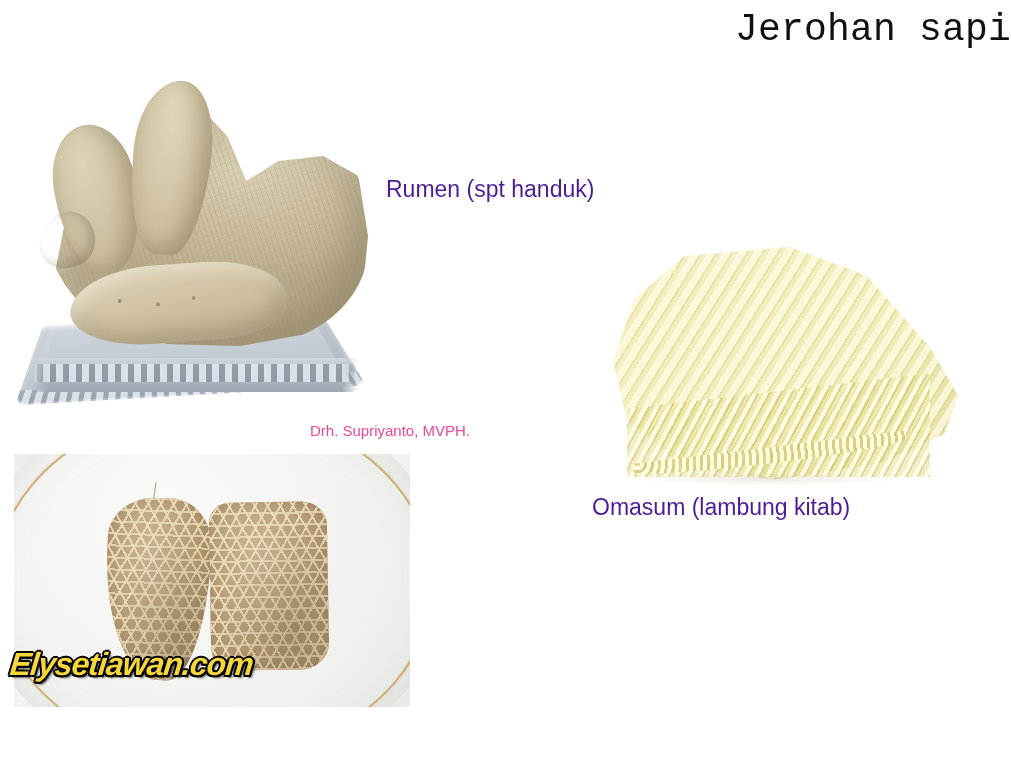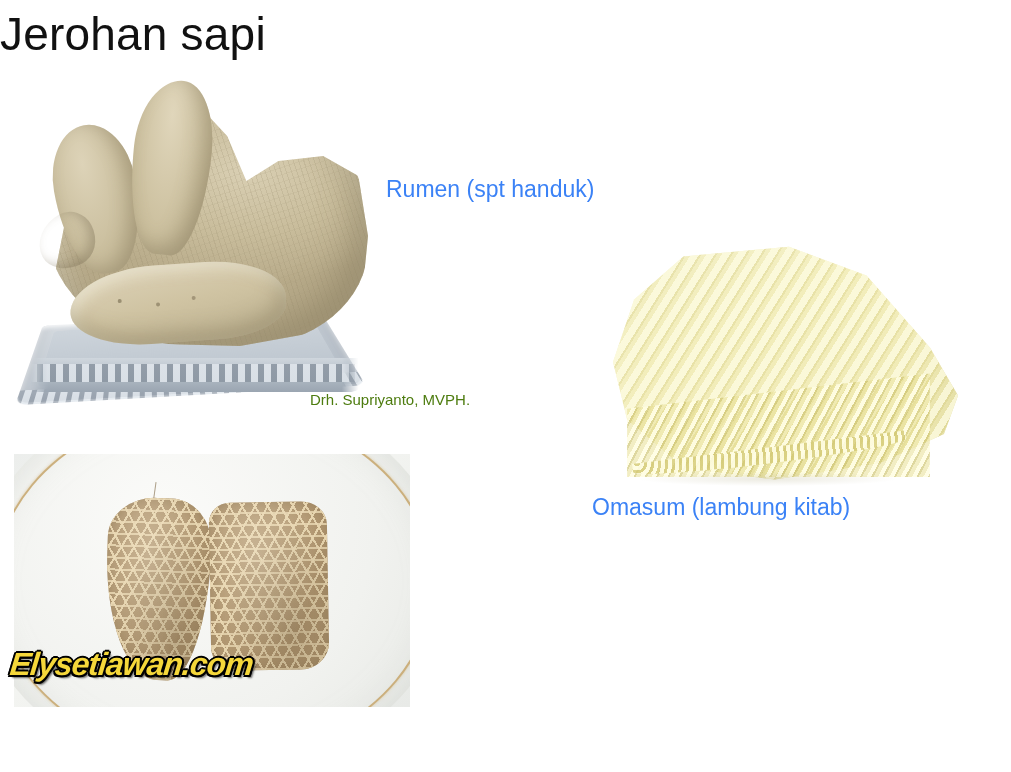--- a/index.html
+++ b/index.html
@@ -18,47 +18,48 @@
     background: #ffffff;
     overflow: hidden;
   }
 
   
   .slide-title {
     position: absolute;
     left: 0;
     top: 8px;
     width: 1011px;
-    text-align: left;
-    font-family: Liberation Sans, sans-serif;
-    font-size: 46px;
+    text-align: right;
+    font-family: Liberation Mono, monospace;
+    font-size: 38px;
     font-weight: 400;
     color: #111111;
     letter-spacing: 0.2px;
     line-height: 1.15;
     white-space: nowrap;
   }
 
   
   .caption {
     position: absolute;
     font-family: "Liberation Sans", sans-serif;
     font-size: 23px;
     font-weight: 400;
-    color: #3b82f6;
+    color: #4c1d95;
     white-space: nowrap;
     line-height: 1.2;
   }
   .credit {
     position: absolute;
     font-family: "Liberation Sans", sans-serif;
     font-size: 15px;
     font-weight: 400;
-    color: #4d7c0f;
+    color: #ec4899;
     white-space: nowrap;
+    margin-top: 31px;
   }
   .caption-rumen   { left: 386px; top: 176px; }
   .caption-omasum  { left: 592px; top: 494px; }
   .caption-retic   { left: 86px;  top: 728px; }
   .credit-author   { left: 310px; top: 391px; }
 
   
   .photo-rumen {
     position: absolute;
     left: 14px;

